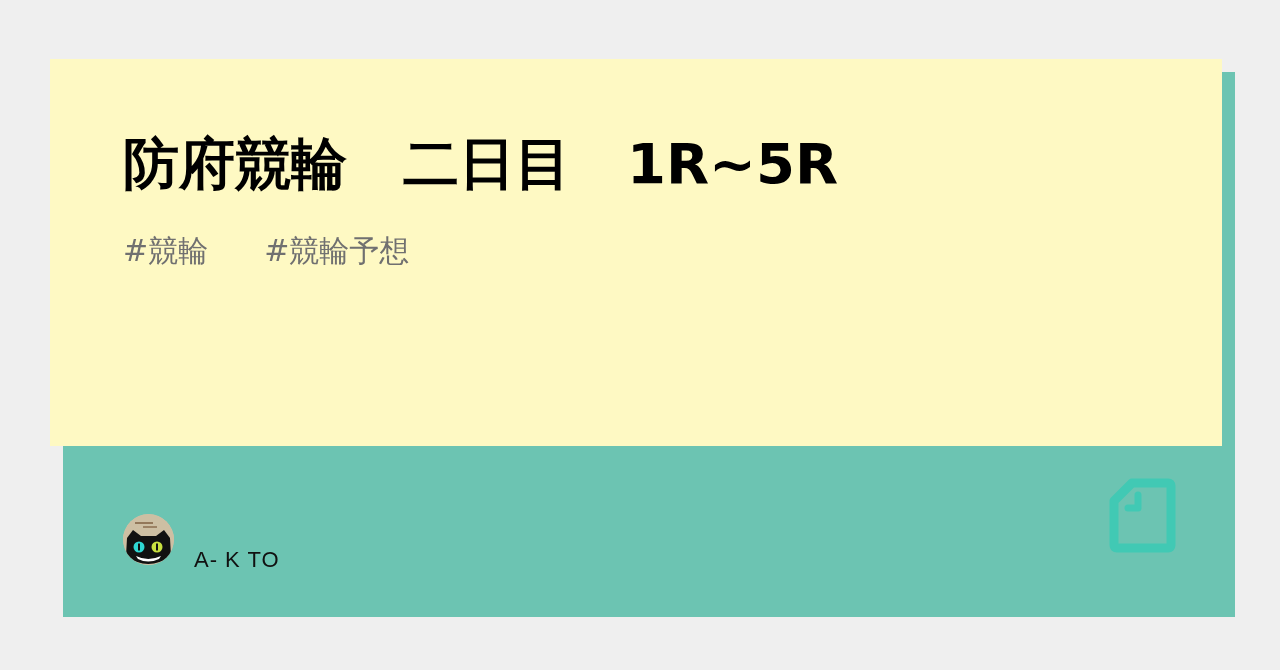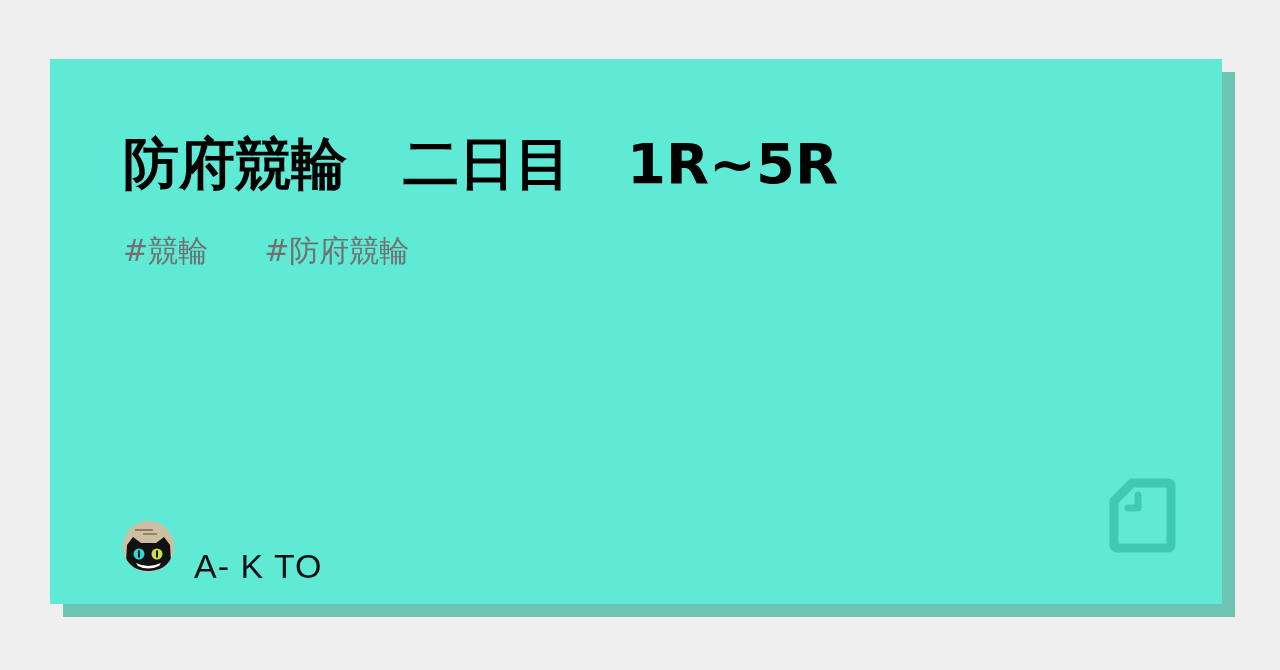--- a/index.html
+++ b/index.html
@@ -12,22 +12,22 @@
   }
   .shadow {
     position: absolute;
     left: 63px; top: 72px;
     width: 1172px; height: 545px;
     background: #6cc4b2;
   }
   .card {
     position: absolute;
     left: 50px; top: 59px;
-    width: 1172px; height: 545px;
-    background: #5eead4;
+    width: 1172px; height: 387px;
+    background: #fef9c3;
   }
   .title {
     position: absolute;
     left: 73px; top: 68px;
     margin: 0;
     font-size: 56px;
     font-weight: bold;
     color: #000000;
     letter-spacing: 0px;
     white-space: pre;
@@ -52,42 +52,42 @@
   }
   .avatar {
     width: 51px; height: 51px;
     border-radius: 50%;
     overflow: hidden;
     background: #cfc3a8;
     display: block;
   }
   .author-name {
     font-family: "Liberation Sans", sans-serif;
-    font-size: 34px;
+    font-size: 22px;
     color: #111111;
     letter-spacing: 1px;
     margin-top: 41px;
   }
   .note-icon {
     position: absolute;
     left: 1058px; top: 418px;
     width: 68px; height: 76px;
   }
 </style>
 </head>
 <body>
 
 <div class="shadow"></div>
 
 <div class="card">
   <h1 class="title">防府競輪　二日目　1R~5R</h1>
 
   <div class="tags">
     <span class="tag">#競輪</span>
-    <span class="tag">#防府競輪</span>
+    <span class="tag">#競輪予想</span>
   </div>
 
   <div class="author">
     <svg class="avatar" viewBox="0 0 51 51">
       <circle cx="25.5" cy="25.5" r="25.5" fill="#cdbfa3"></circle>
       <rect x="12" y="8" width="18" height="2" fill="#7a5a3a" opacity="0.7"></rect>
       <rect x="20" y="12" width="14" height="2" fill="#7a5a3a" opacity="0.6"></rect>
       <path d="M4 24 L10 16 L18 22 L33 22 L41 16 L47 24 L48 42 Q25 58 3 42 Z" fill="#111"></path>
       <circle cx="16" cy="33" r="5.5" fill="#2fd7d3"></circle>
       <rect x="15" y="29.5" width="2" height="7" fill="#111"></rect>

